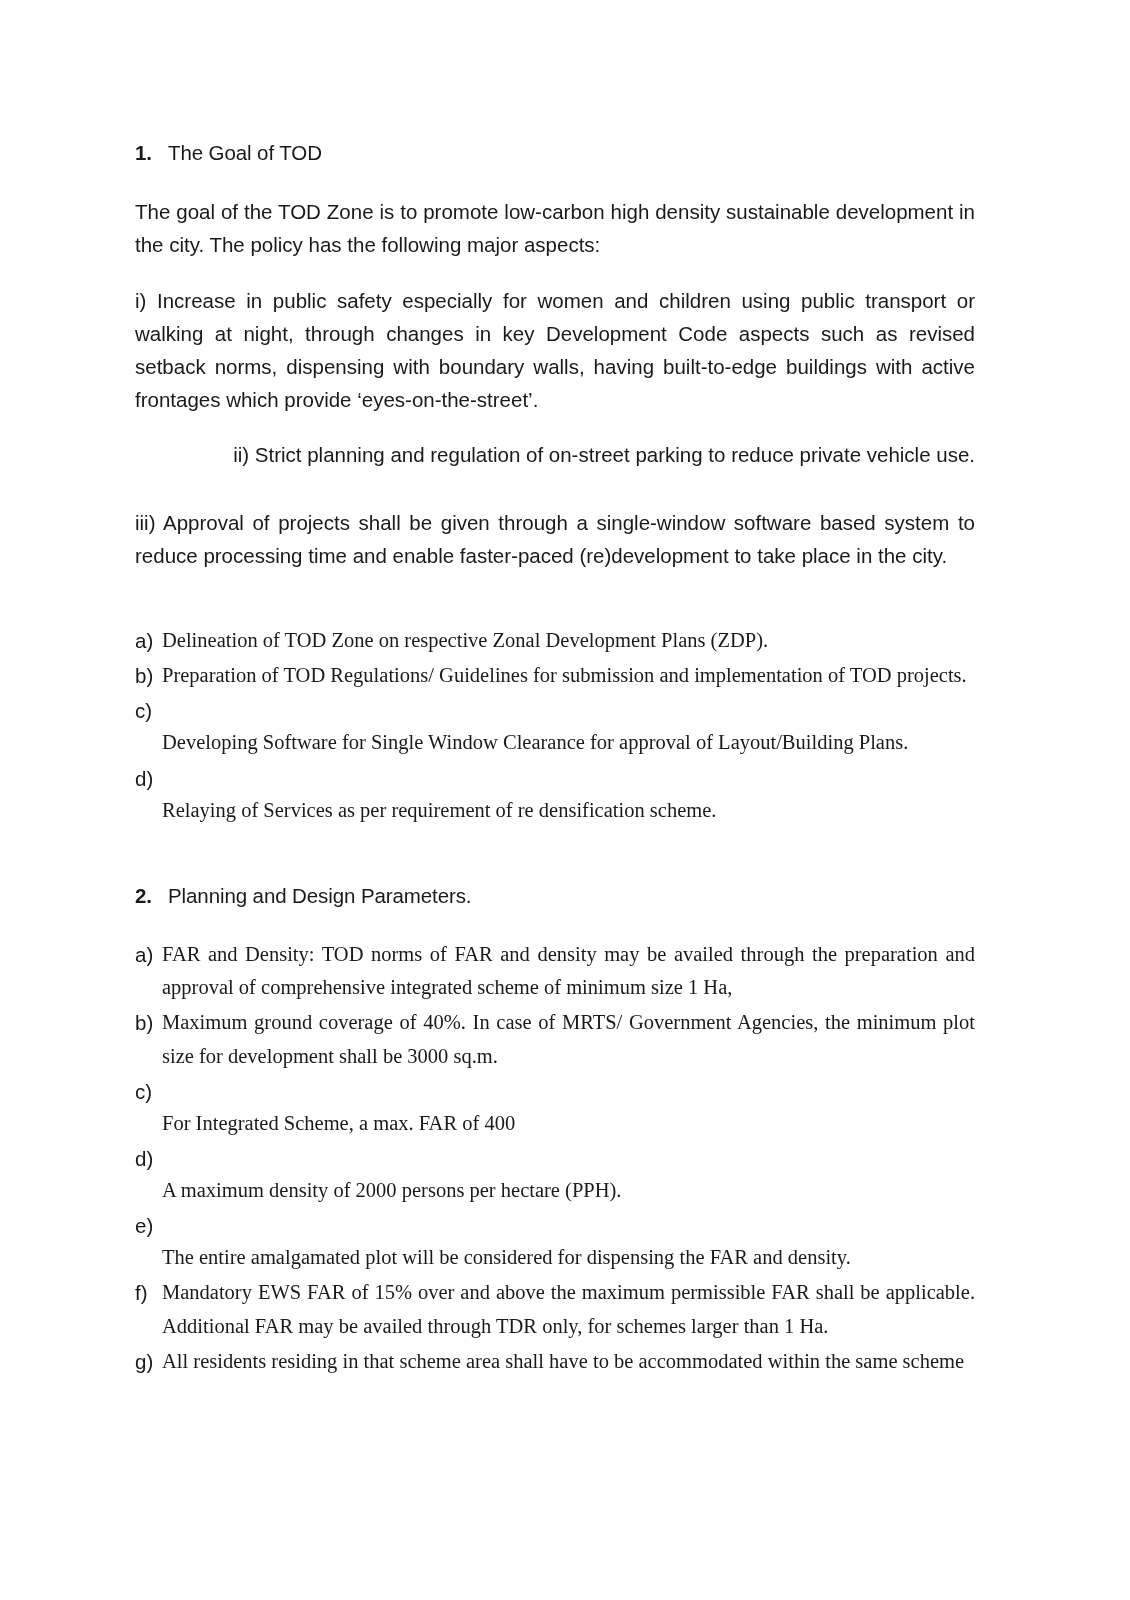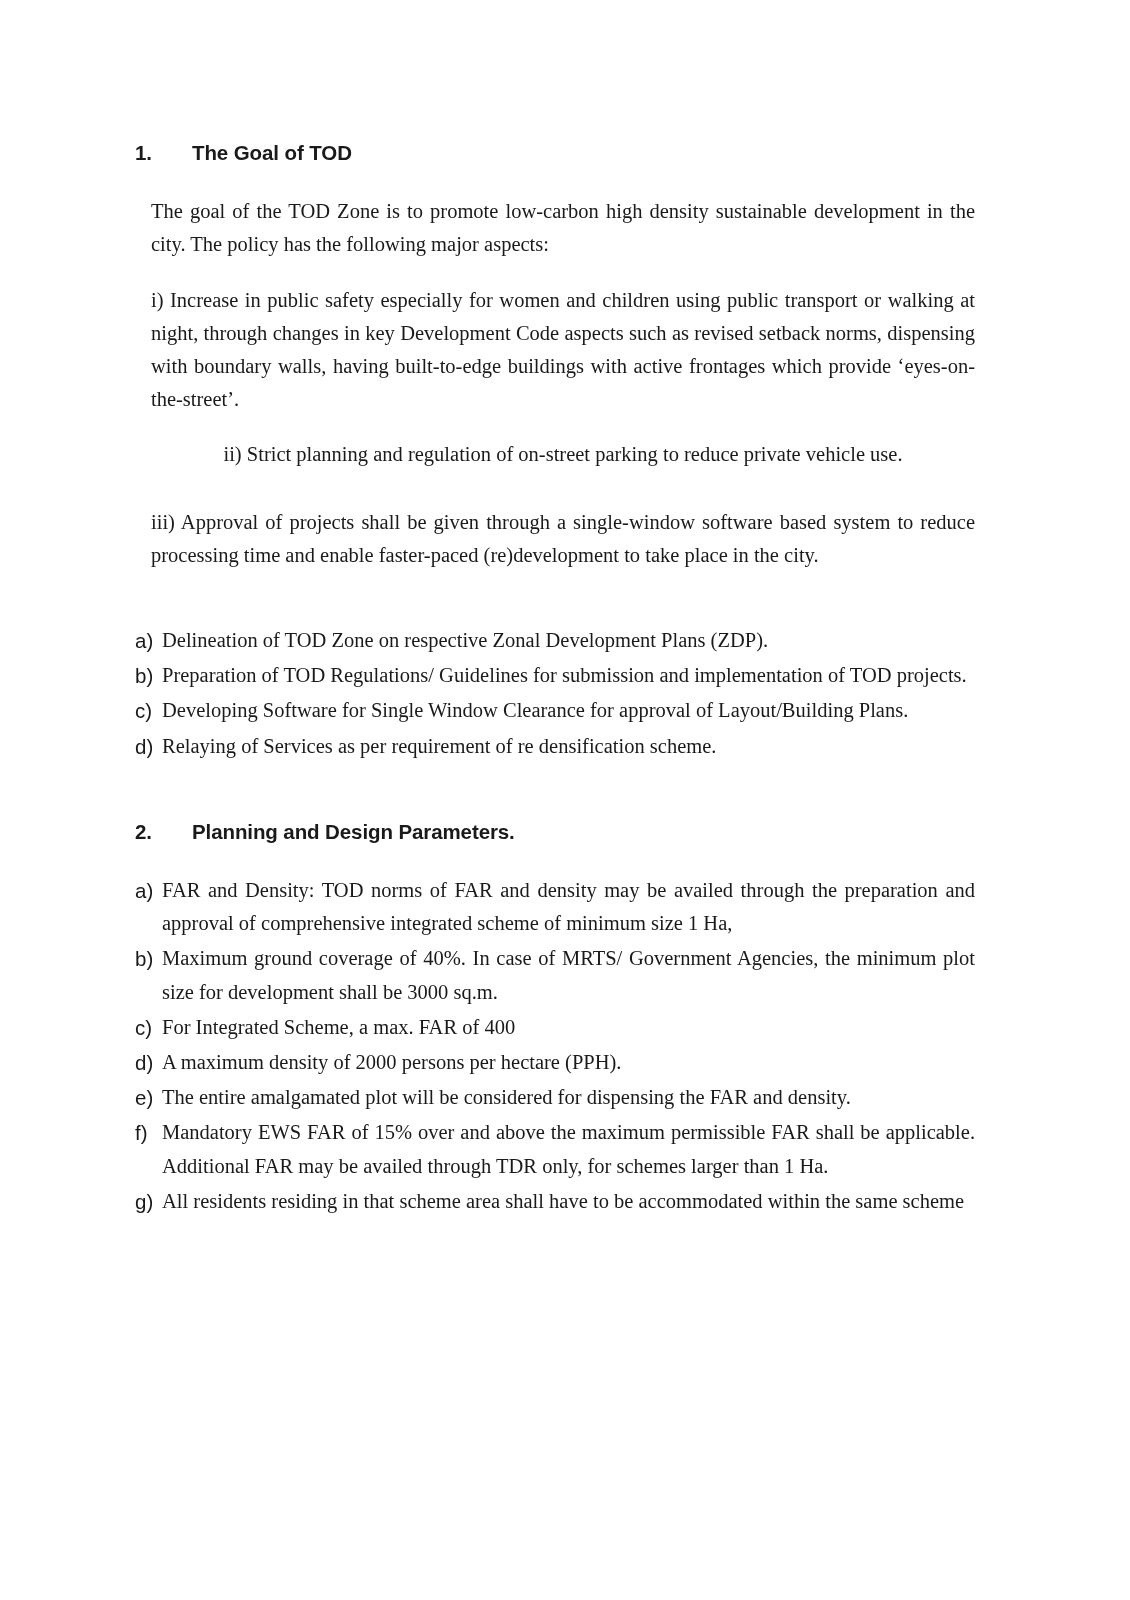--- a/index.html
+++ b/index.html
@@ -38,37 +38,35 @@
     letter-spacing: -0.1px;
     margin: 0 0 26px 0;
   }
   .section-heading .marker {
     width: 33px;
     flex: 0 0 33px;
     font-weight: bold;
   }
   .section-heading .label {
     flex: 1 1 auto;
-    font-weight: bold;
-    margin-left: 24px;
+    font-weight: normal;
   }
 
   
   p.para {
-    margin: 0 0 22px 16px;
+    margin: 0 0 22px 0;
     text-align: justify;
     text-justify: inter-word;
     hyphens: none;
-    font-family: Liberation Serif, serif;
   }
   p.para.tight {
     margin-bottom: 6px;
   }
   p.para.left {
-    text-align: center;
+    text-align: right;
   }
 
   
   ul.lettered {
     list-style: none;
     margin: 0 0 22px 0;
     padding: 0;
   }
   ul.lettered.compact {
     margin-bottom: 0;
@@ -83,20 +81,21 @@
     width: 27px;
   }
   ul.lettered > li .item-text {
     flex: 1 1 auto;
     text-align: justify;
     text-justify: inter-word;
     font-family: Liberation Serif, serif;
   }
   ul.lettered > li.left-aligned .item-text {
     text-align: left;
+    margin-top: 32px;
   }
 
   
   .spacer-sm { height: 12px; }
   .spacer-md { height: 30px; }
 </style>
 </head>
 <body>
 
 <div class="page">

